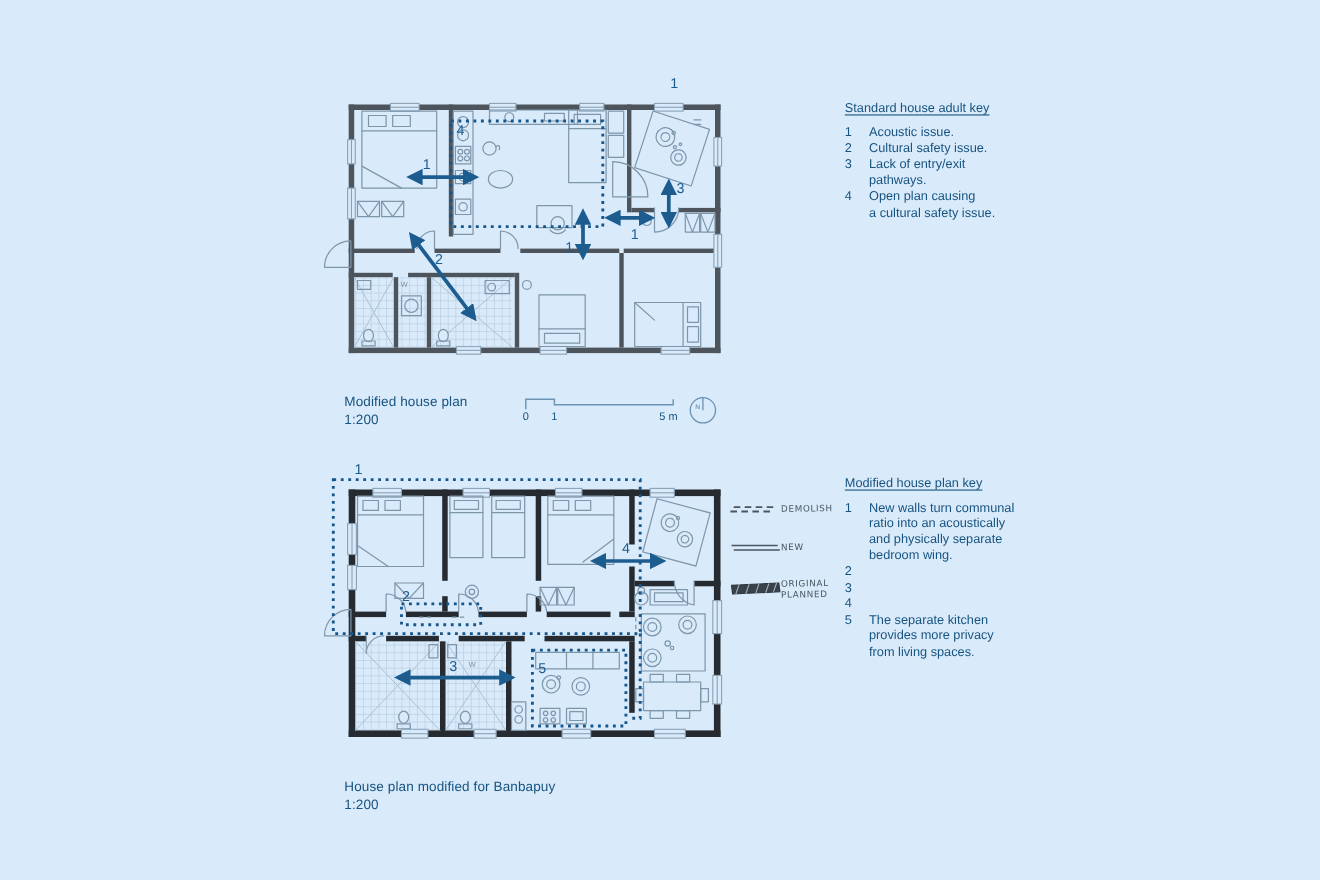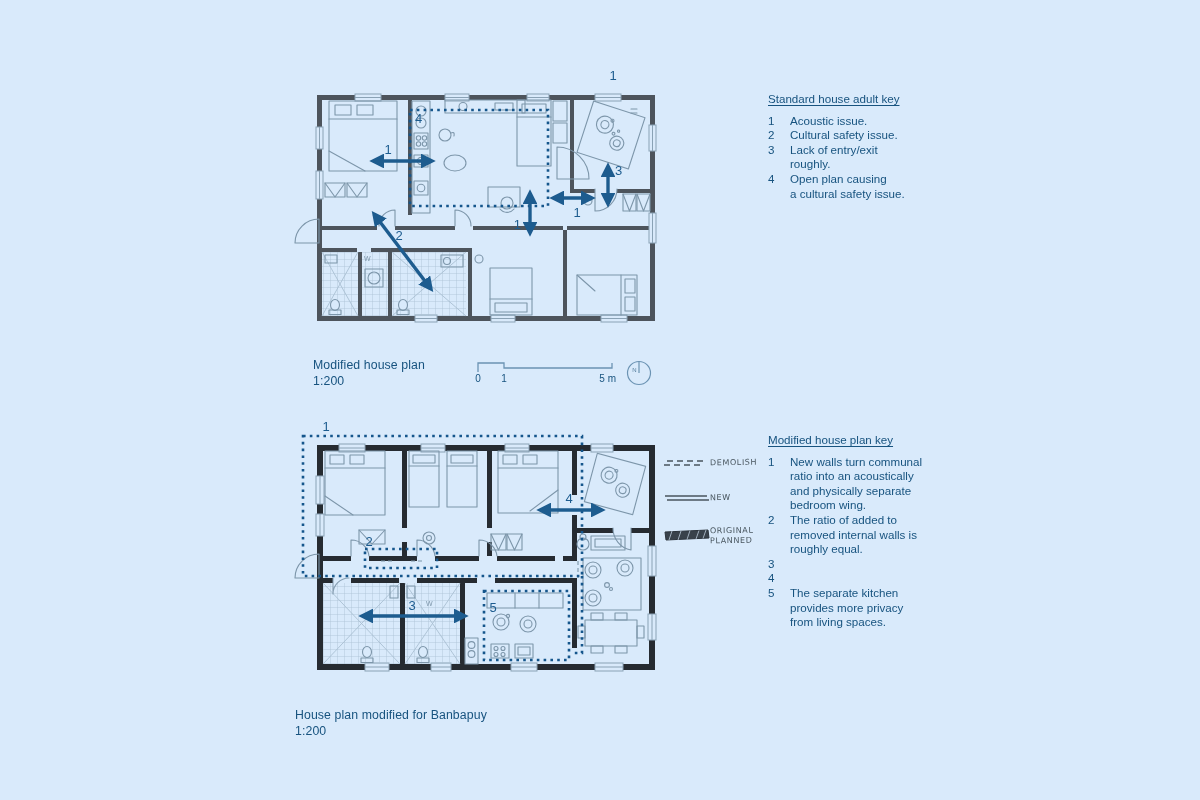--- a/index.html
+++ b/index.html
@@ -247,21 +247,21 @@
       <span class="key-num">1</span>
       <span class="key-text">Acoustic issue.</span>
     </div>
     <div class="key-item">
       <span class="key-num">2</span>
       <span class="key-text">Cultural safety issue.</span>
     </div>
     <div class="key-item">
       <span class="key-num">3</span>
       <span class="key-text">Lack of entry/exit
-roughly.</span>
+pathways.</span>
     </div>
     <div class="key-item">
       <span class="key-num">4</span>
       <span class="key-text">Open plan causing
 a cultural safety issue.</span>
     </div>
   </div>
 
   <svg class="abs" style="left:295px; top:418px;" width="395" height="285" viewBox="0 0 395 285">
     <defs>
@@ -438,21 +438,21 @@
       <line class="arrow" x1="67" y1="198" x2="170" y2="198" marker-start="url(#ah2)" marker-end="url(#ah2)"></line>
       <line class="arrow" x1="245" y1="92" x2="307" y2="92" marker-start="url(#ah2)" marker-end="url(#ah2)"></line>
       <text class="num" x="31" y="13" text-anchor="middle">1</text>
       <text class="num" x="74" y="128" text-anchor="middle">2</text>
       <text class="num" x="117" y="192" text-anchor="middle">3</text>
       <text class="num" x="274" y="85" text-anchor="middle">4</text>
       <text class="num" x="198" y="194" text-anchor="middle">5</text>
     </g>
   </svg>
 
-  <div class="abs caption" style="left:295px; top:708px;">
+  <div class="abs caption" style="left:313px; top:708px;">
     <div>House plan modified for Banbapuy</div>
     <div>1:200</div>
   </div>
 
   <div class="abs legend" style="left:664px; top:433px;">
     <div class="legend-row">
       <svg class="legend-glyph" width="46" height="12" viewBox="0 0 46 12">
         <path d="M3,4 h6 m4,0 h6 m4,0 h6 m4,0 h6" stroke="#49565f" stroke-width="1.6" fill="none"></path>
         <path d="M0,8 h6 m4,0 h6 m4,0 h6 m4,0 h6" stroke="#49565f" stroke-width="1.6" fill="none"></path>
       </svg>
@@ -478,23 +478,20 @@
     <div class="key-title">Modified house plan key</div>
     <div class="key-item">
       <span class="key-num">1</span>
       <span class="key-text">New walls turn communal
 ratio into an acoustically
 and physically separate
 bedroom wing.</span>
     </div>
     <div class="key-item">
       <span class="key-num">2</span>
-      <span class="key-text">The ratio of added to
-removed internal walls is
-roughly equal.</span>
     </div>
     <div class="key-item">
       <span class="key-num">3</span>
     </div>
     <div class="key-item">
       <span class="key-num">4</span>
     </div>
     <div class="key-item">
       <span class="key-num">5</span>
       <span class="key-text">The separate kitchen

